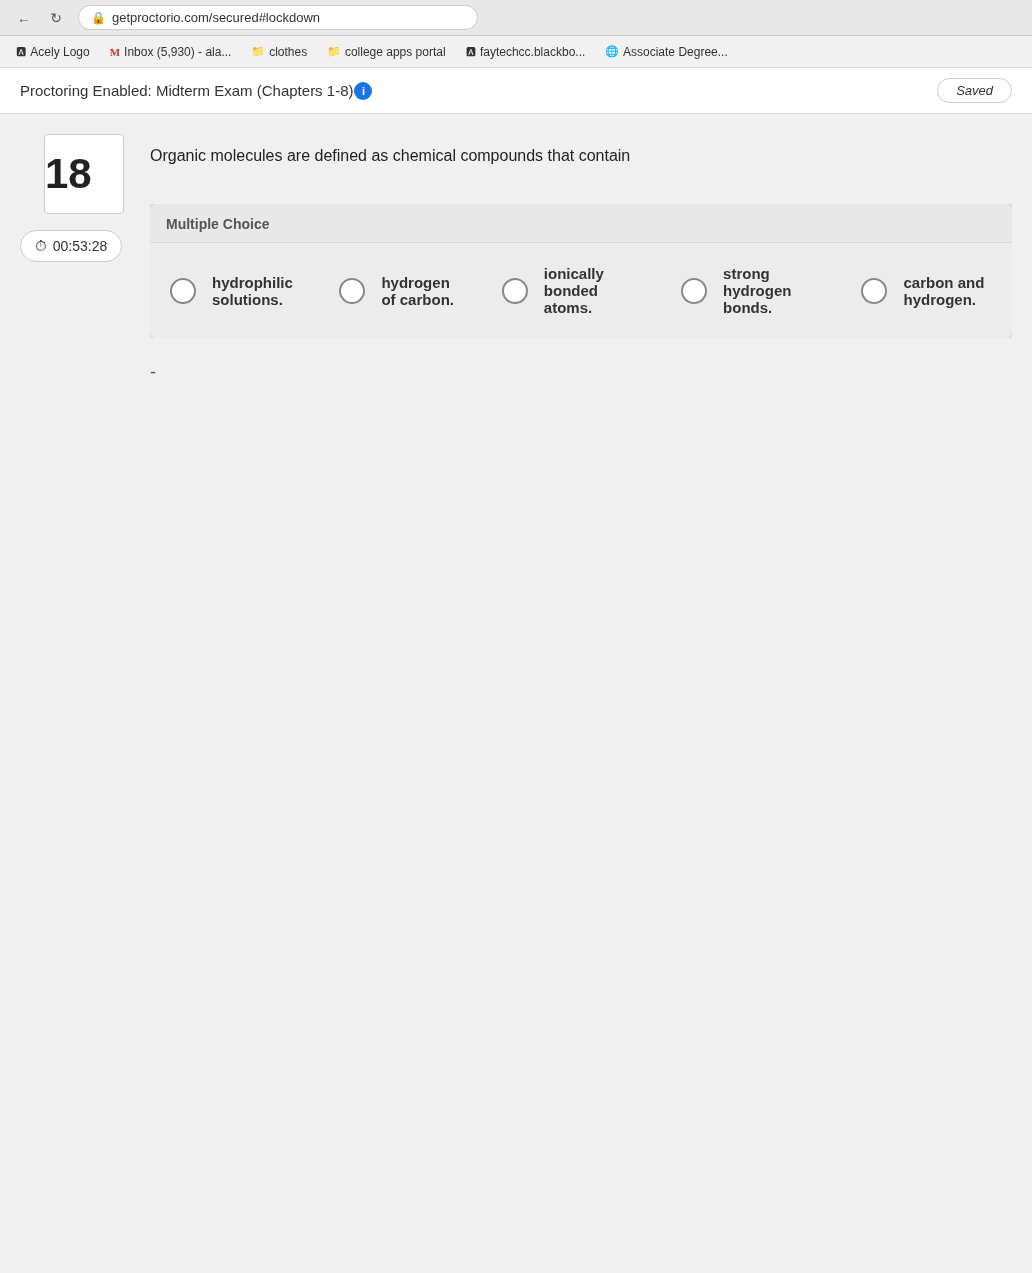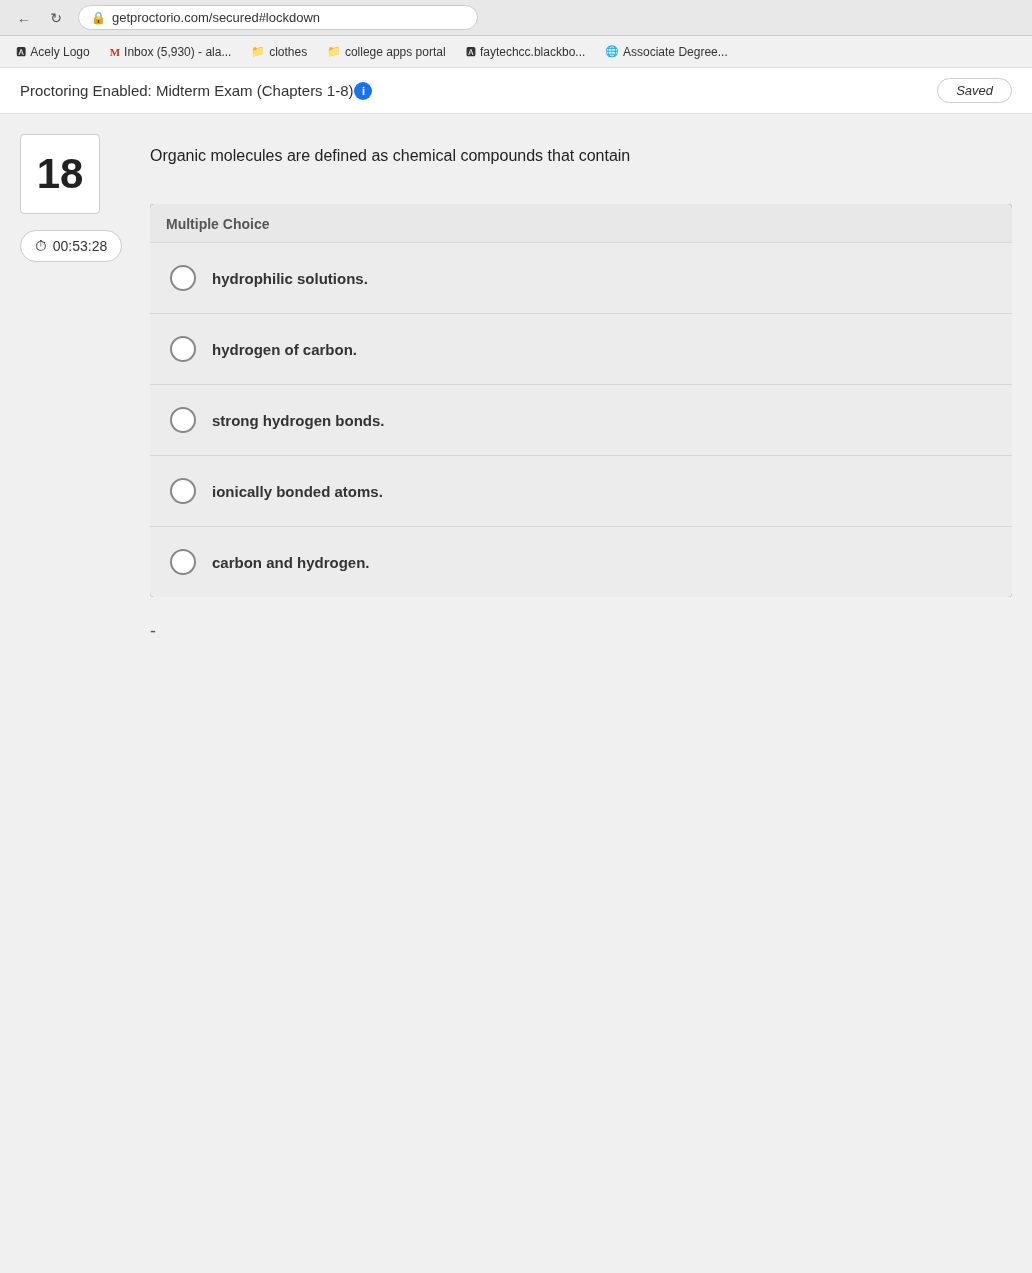--- a/index.html
+++ b/index.html
@@ -155,24 +155,25 @@
     }
 
     .question-number-box {
       background: white;
       border: 1px solid #ccc;
       border-radius: 4px;
       width: 80px;
       height: 80px;
       display: flex;
       align-items: center;
-      justify-content: center;
+      justify-content: flex-start;
       font-size: 42px;
       font-weight: bold;
       color: #222;
+      margin-left: 24px;
     }
 
     .timer-box {
       background: white;
       border: 1px solid #ccc;
       border-radius: 20px;
       padding: 6px 14px;
       display: flex;
       align-items: center;
       gap: 6px;
@@ -208,21 +209,21 @@
 
     .answer-type-label {
       font-size: 14px;
       color: #555;
       padding: 12px 16px 10px 16px;
       background: #e8e8e8;
     }
 
     .answer-options {
       display: flex;
-      flex-direction: column;
+      flex-direction: row;
     }
 
     .answer-option {
       background: #ececec;
       border-top: 1px solid #d8d8d8;
       padding: 22px 20px;
       display: flex;
       align-items: center;
       gap: 16px;
       cursor: pointer;
@@ -326,26 +327,26 @@
           <span class="option-text">hydrophilic solutions.</span>
         </div>
 
         <div class="answer-option">
           <div class="radio-circle"></div>
           <span class="option-text">hydrogen of carbon.</span>
         </div>
 
         <div class="answer-option">
           <div class="radio-circle"></div>
+          <span class="option-text">ionically bonded atoms.</span>
+        </div>
+
+        <div class="answer-option">
+          <div class="radio-circle"></div>
           <span class="option-text">strong hydrogen bonds.</span>
-        </div>
-
-        <div class="answer-option">
-          <div class="radio-circle"></div>
-          <span class="option-text">ionically bonded atoms.</span>
         </div>
 
         <div class="answer-option">
           <div class="radio-circle"></div>
           <span class="option-text">carbon and hydrogen.</span>
         </div>
 
       </div>
     </div>
 

